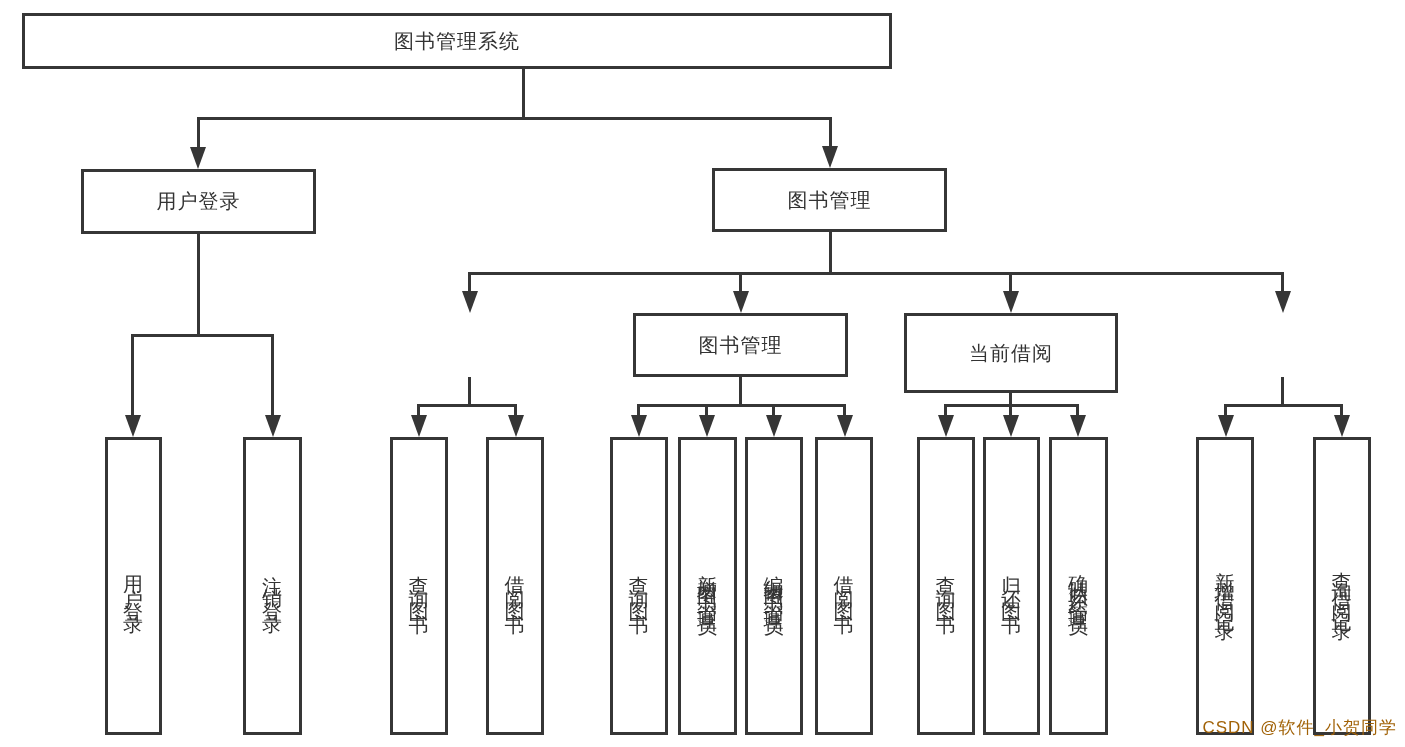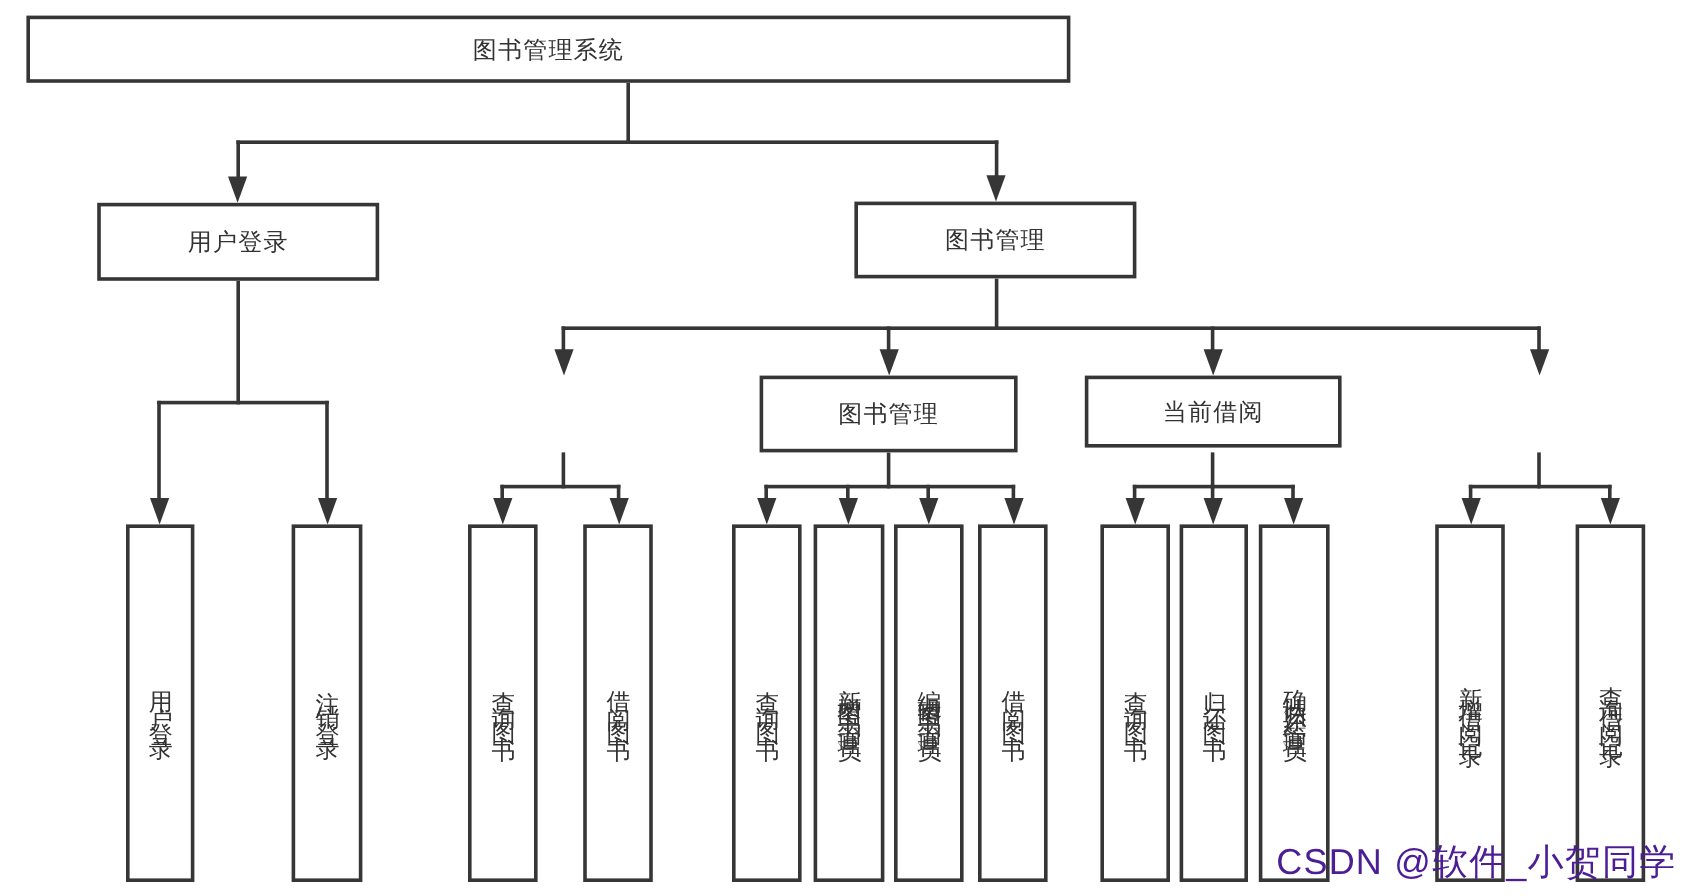--- a/index.html
+++ b/index.html
@@ -49,22 +49,22 @@
   .hline{position:absolute;height:3px;background:var(--line);z-index:1;}
   .ah{
     position:absolute;width:0;height:0;z-index:1;
     border-left:8px solid transparent;
     border-right:8px solid transparent;
     border-top:22px solid var(--line);
   }
   .watermark{
     position:absolute;
     right:8px;bottom:8px;
-    font-size:30px;
-    color:#4c1d95;
+    font-size:17px;
+    color:#a16207;
     letter-spacing:1px;
     z-index:3;
   }
 </style>
 </head>
 <body>
 
 <div class="canvas">
 
   <div class="box" style="left:22px;top:13px;width:870px;height:56px;">
@@ -99,21 +99,21 @@
   <div class="vline" style="left:739px;top:272px;height:21px;"></div>
   <div class="ah" style="left:733px;top:291px;"></div>
   <div class="vline" style="left:1009px;top:272px;height:21px;"></div>
   <div class="ah" style="left:1003px;top:291px;"></div>
   <div class="vline" style="left:1281px;top:272px;height:21px;"></div>
   <div class="ah" style="left:1275px;top:291px;"></div>
 
   <div class="box" style="left:633px;top:313px;width:215px;height:64px;">
     <span>图书管理</span>
   </div>
-  <div class="box" style="left:904px;top:313px;width:214px;height:60px;">
+  <div class="box" style="left:904px;top:313px;width:214px;height:80px;">
     <span>当前借阅</span>
   </div>
 
   <div class="vline" style="left:468px;top:377px;height:30px;"></div>
   <div class="hline" style="left:417px;top:404px;width:100px;"></div>
   <div class="vline" style="left:417px;top:404px;height:14px;"></div>
   <div class="ah" style="left:411px;top:415px;"></div>
   <div class="vline" style="left:514px;top:404px;height:14px;"></div>
   <div class="ah" style="left:508px;top:415px;"></div>
 

